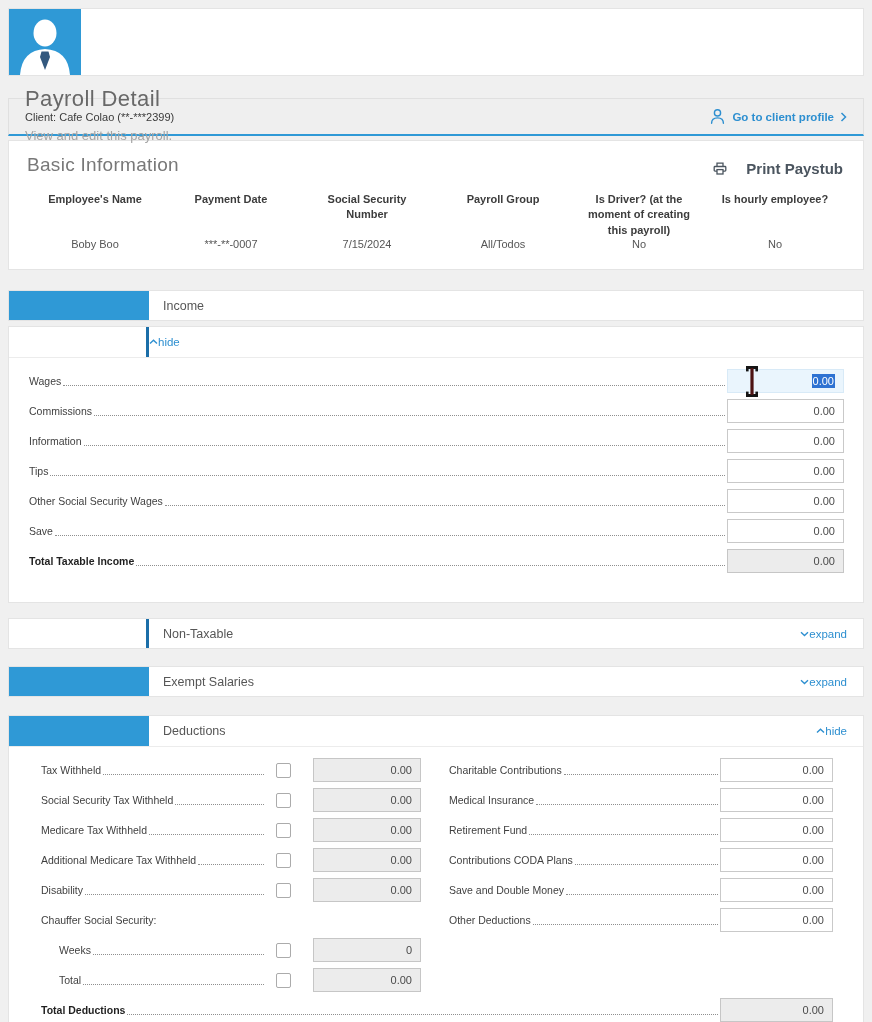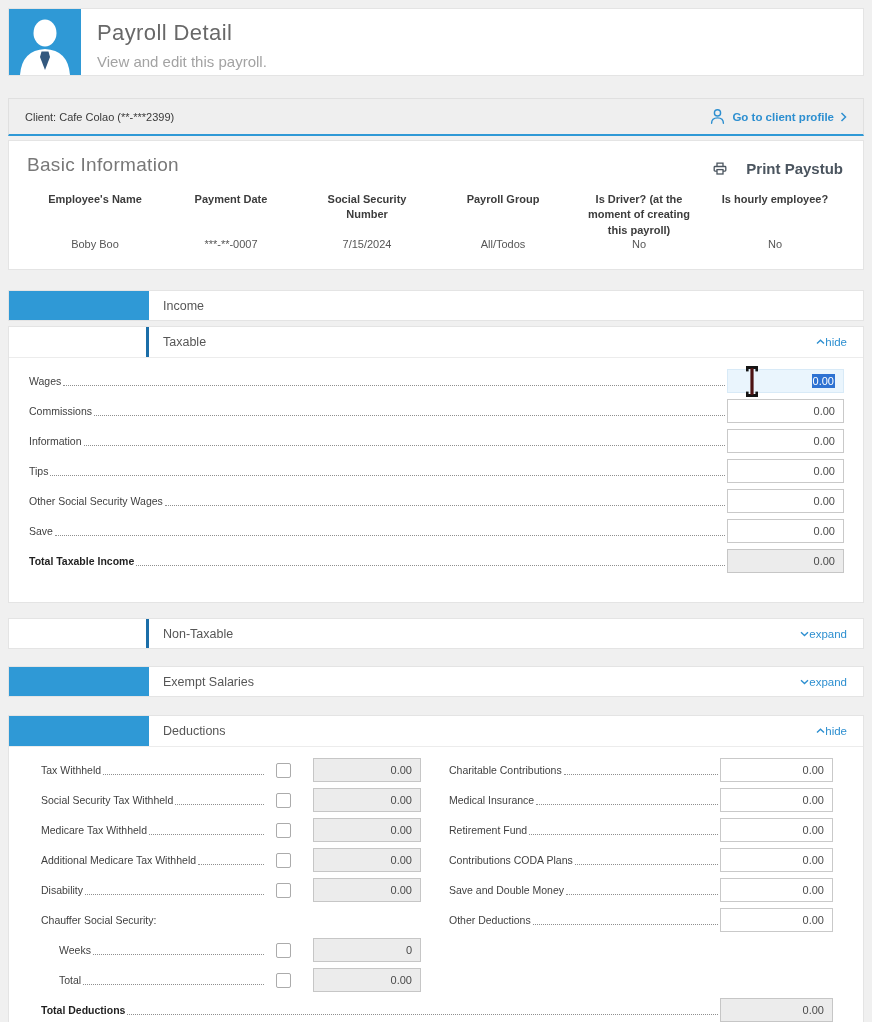--- a/index.html
+++ b/index.html
@@ -1,27 +1,27 @@
 <!DOCTYPE html>
 <html><head>
 <meta charset="utf-8">
 <style>
   * { margin:0; padding:0; box-sizing:border-box; }
   html,body { width:872px; height:1022px; overflow:hidden; background:#f0f0f0;
     font-family:"Liberation Sans", sans-serif; }
   .wrap { padding:8px; width:872px; }
 
-  .panel { background:#fff; border:1px solid #e4e4e4; }
+  .panel { background:#fff; border:1px solid #e4e4e4;flex-direction:column; }
 
   
   .hdr { height:68px; display:flex; align-items:stretch; margin-bottom:22px; }
   .avatar { width:72px; flex:none; display:block; }
   .htext { padding:11px 0 0 16px; }
   .title { font-size:22px; color:#686868; font-weight:400; letter-spacing:.4px; }
-  .subtitle { font-size:15px; color:#a3a3a3; margin-top:7px; }
+  .subtitle { font-size:13px; color:#a3a3a3; margin-top:16px; }
 
   
   .client-bar { height:38px; background:#efefef; border:1px solid #e0e0e0;
     border-bottom:2px solid #2f99d6; display:flex; align-items:center;
     justify-content:space-between; padding:0 16px; margin-bottom:4px;gap:36px; }
   .client-label { font-size:11px; color:#3a3a3a; }
   .profile-link { display:flex; align-items:center; gap:6px; color:#2d8fd0;
     font-size:11.5px; font-weight:bold; cursor:pointer; }
 
   
@@ -148,21 +148,20 @@
 
   <div class="sec-row alone">
     <span class="sec-block blue"></span>
     <span class="sec-label">Income</span>
   </div>
   <div class="mb5"></div>
 
   <div class="section-panel mb15">
     <div class="sec-row">
       <span class="sec-block bar"></span>
-      <span class="sec-label">Taxable</span>
       <span class="sec-toggle">
         <svg width="9" height="6" viewBox="0 0 9 6" fill="none" stroke="#2d8fd0" stroke-width="1.4">
             <polyline points="1,4.5 4.5,1.3 8,4.5"></polyline>
           </svg>
         <span>hide</span>
       </span>
     </div>
     <div class="tx-body" id="taxable-rows">
         <div class="frow">
           <span class="flabel">Wages</span>

